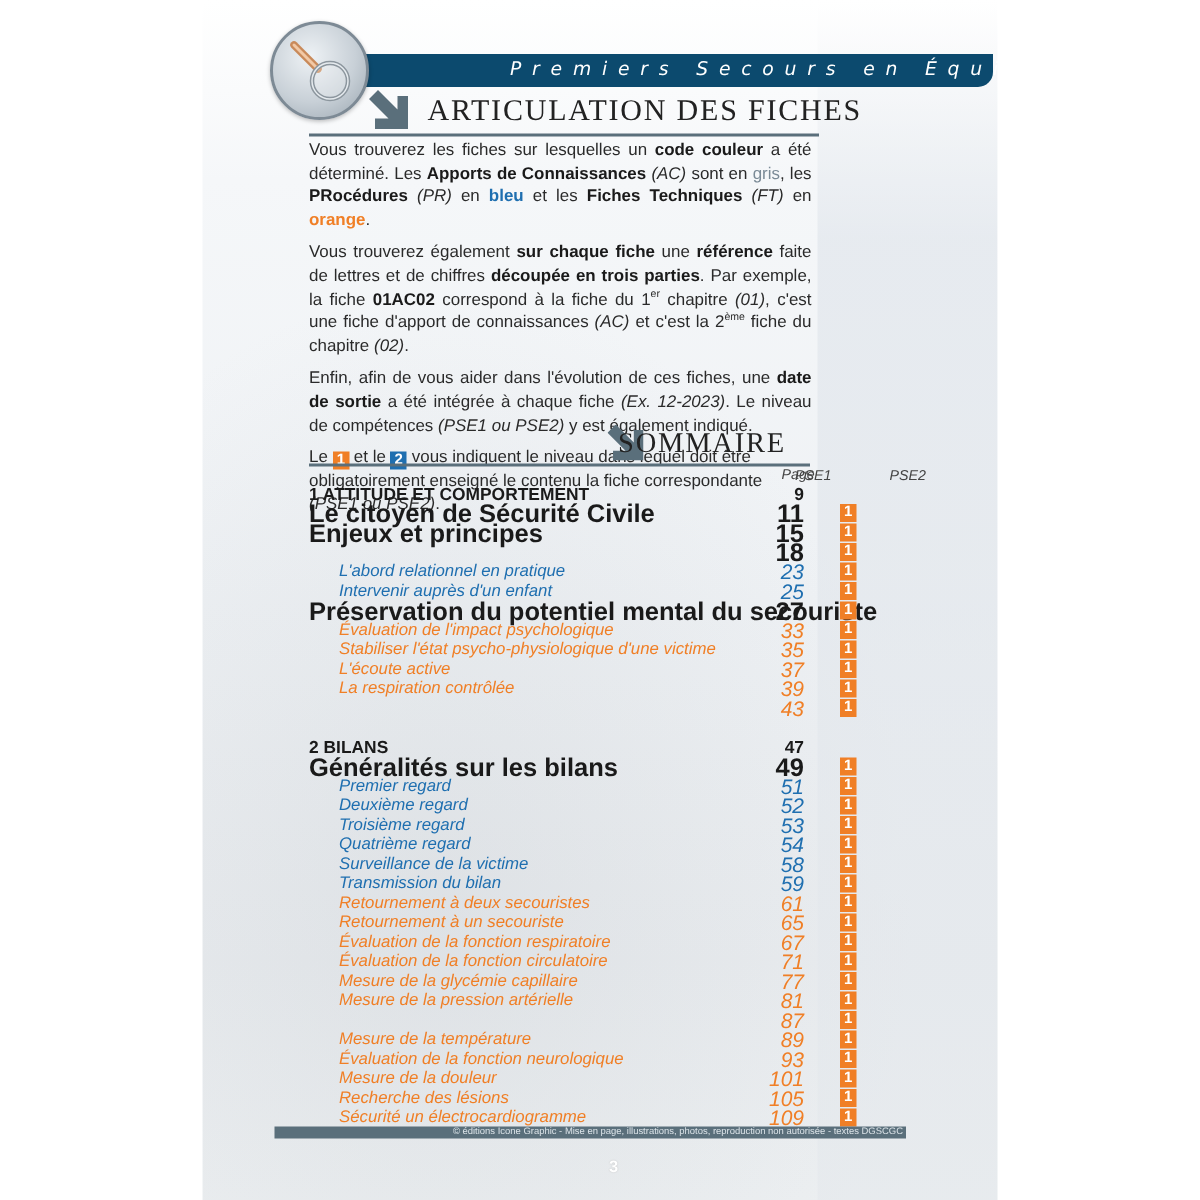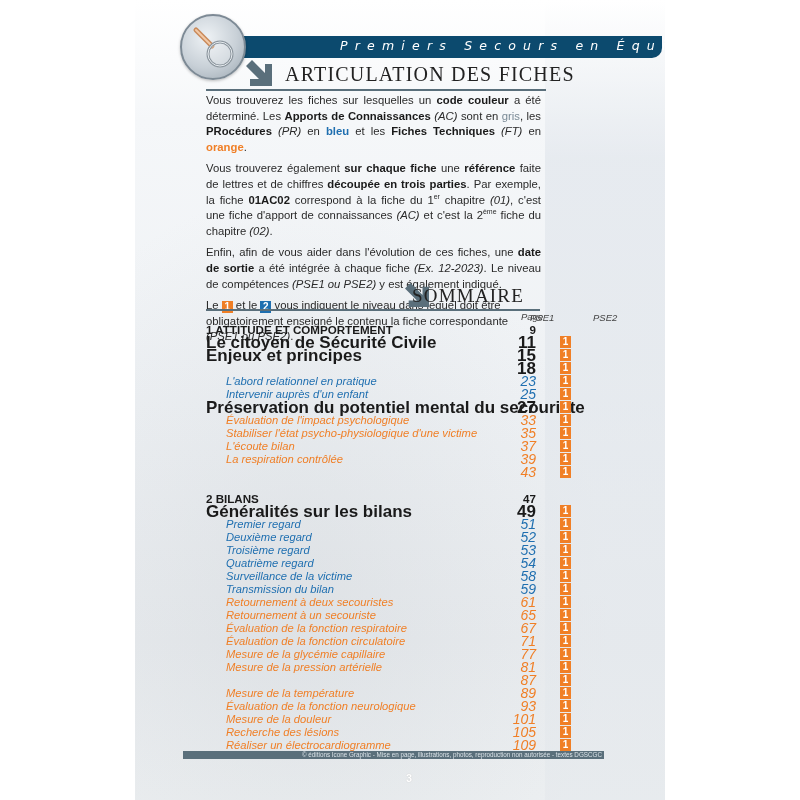--- a/index.html
+++ b/index.html
@@ -171,21 +171,21 @@
       <span class="title">Évaluation de l'impact psychologique</span>
       <span class="pg">33</span>
       <span class="lvl badge b1">1</span>
     </div>
   <div class="toc-row sub orange">
       <span class="title">Stabiliser l'état psycho-physiologique d'une victime</span>
       <span class="pg">35</span>
       <span class="lvl badge b1">1</span>
     </div>
   <div class="toc-row sub orange">
-      <span class="title">L'écoute bilan</span>
+      <span class="title">L'écoute active</span>
       <span class="pg">37</span>
       <span class="lvl badge b1">1</span>
     </div>
   <div class="toc-row sub orange">
       <span class="title">La respiration contrôlée</span>
       <span class="pg">39</span>
       <span class="lvl badge b1">1</span>
     </div>
   <div class="toc-row sub orange">
       <span class="pg">43</span>
@@ -278,21 +278,21 @@
       <span class="title">Mesure de la douleur</span>
       <span class="pg">101</span>
       <span class="lvl badge b1">1</span>
     </div>
   <div class="toc-row sub orange">
       <span class="title">Recherche des lésions</span>
       <span class="pg">105</span>
       <span class="lvl badge b1">1</span>
     </div>
   <div class="toc-row sub orange">
-      <span class="title">Réaliser un électrocardiogramme</span>
+      <span class="title">Sécurité un électrocardiogramme</span>
       <span class="pg">109</span>
       <span class="lvl badge b1">1</span>
     </div>
 </div>
 
 <div class="footer-bar">
   <span class="footer-text">© éditions Icone Graphic - Mise en page, illustrations, photos, reproduction non autorisée - textes DGSCGC</span>
 </div>
 <div class="page-num">3</div>
 

